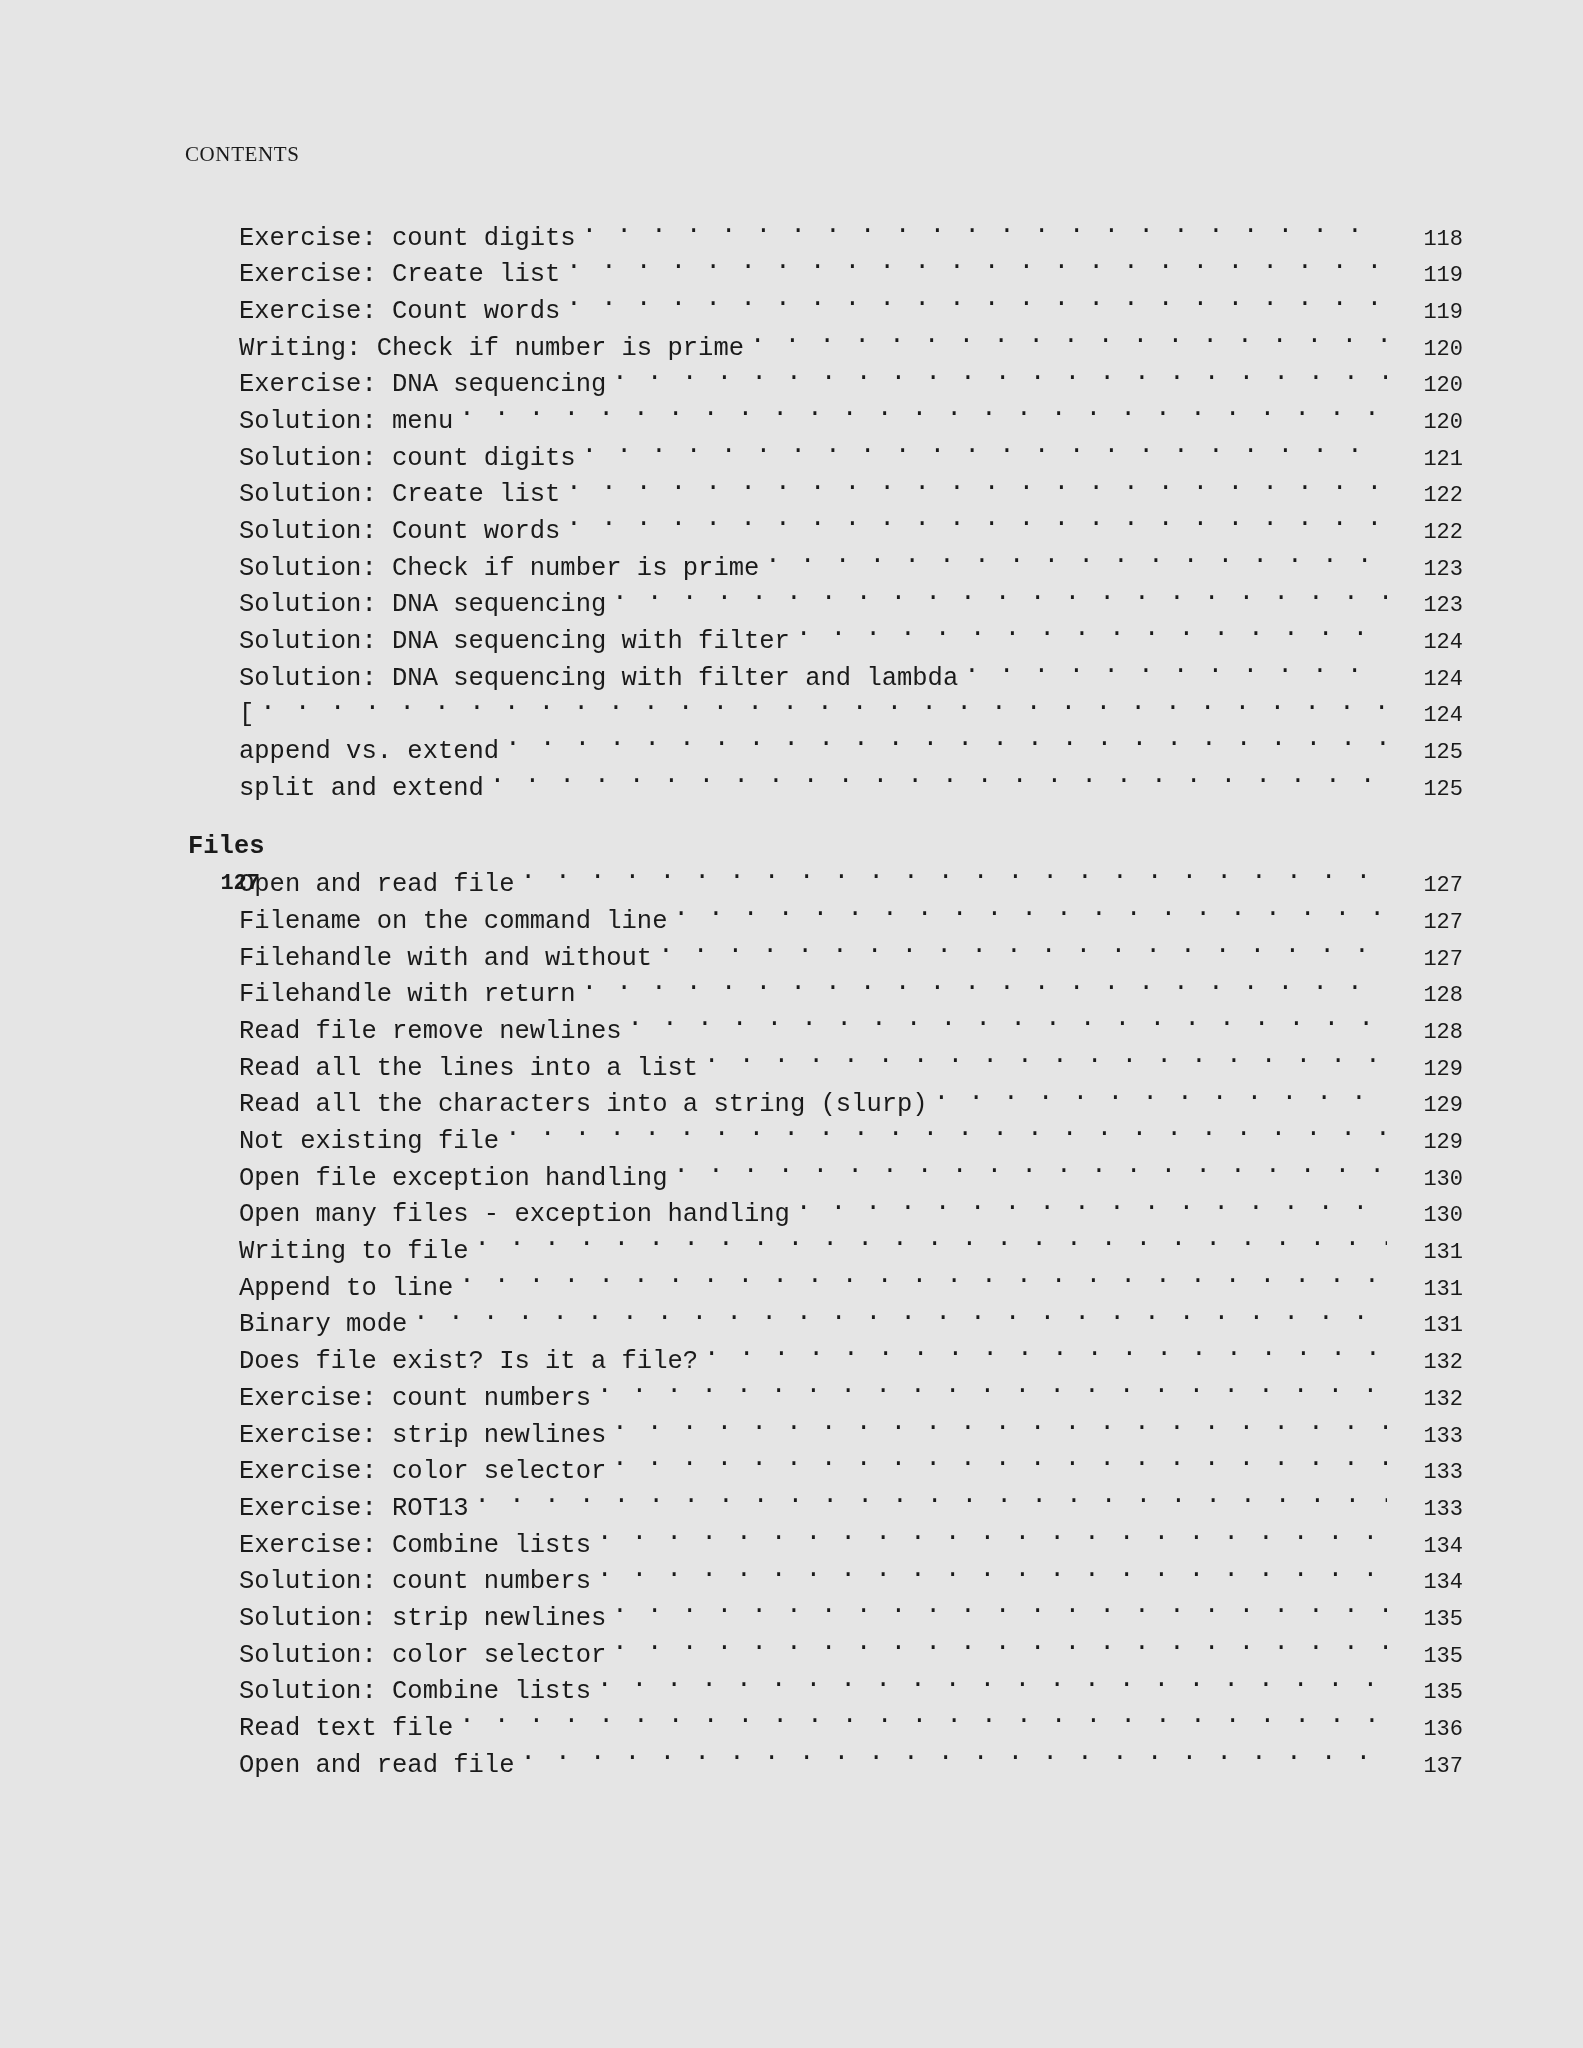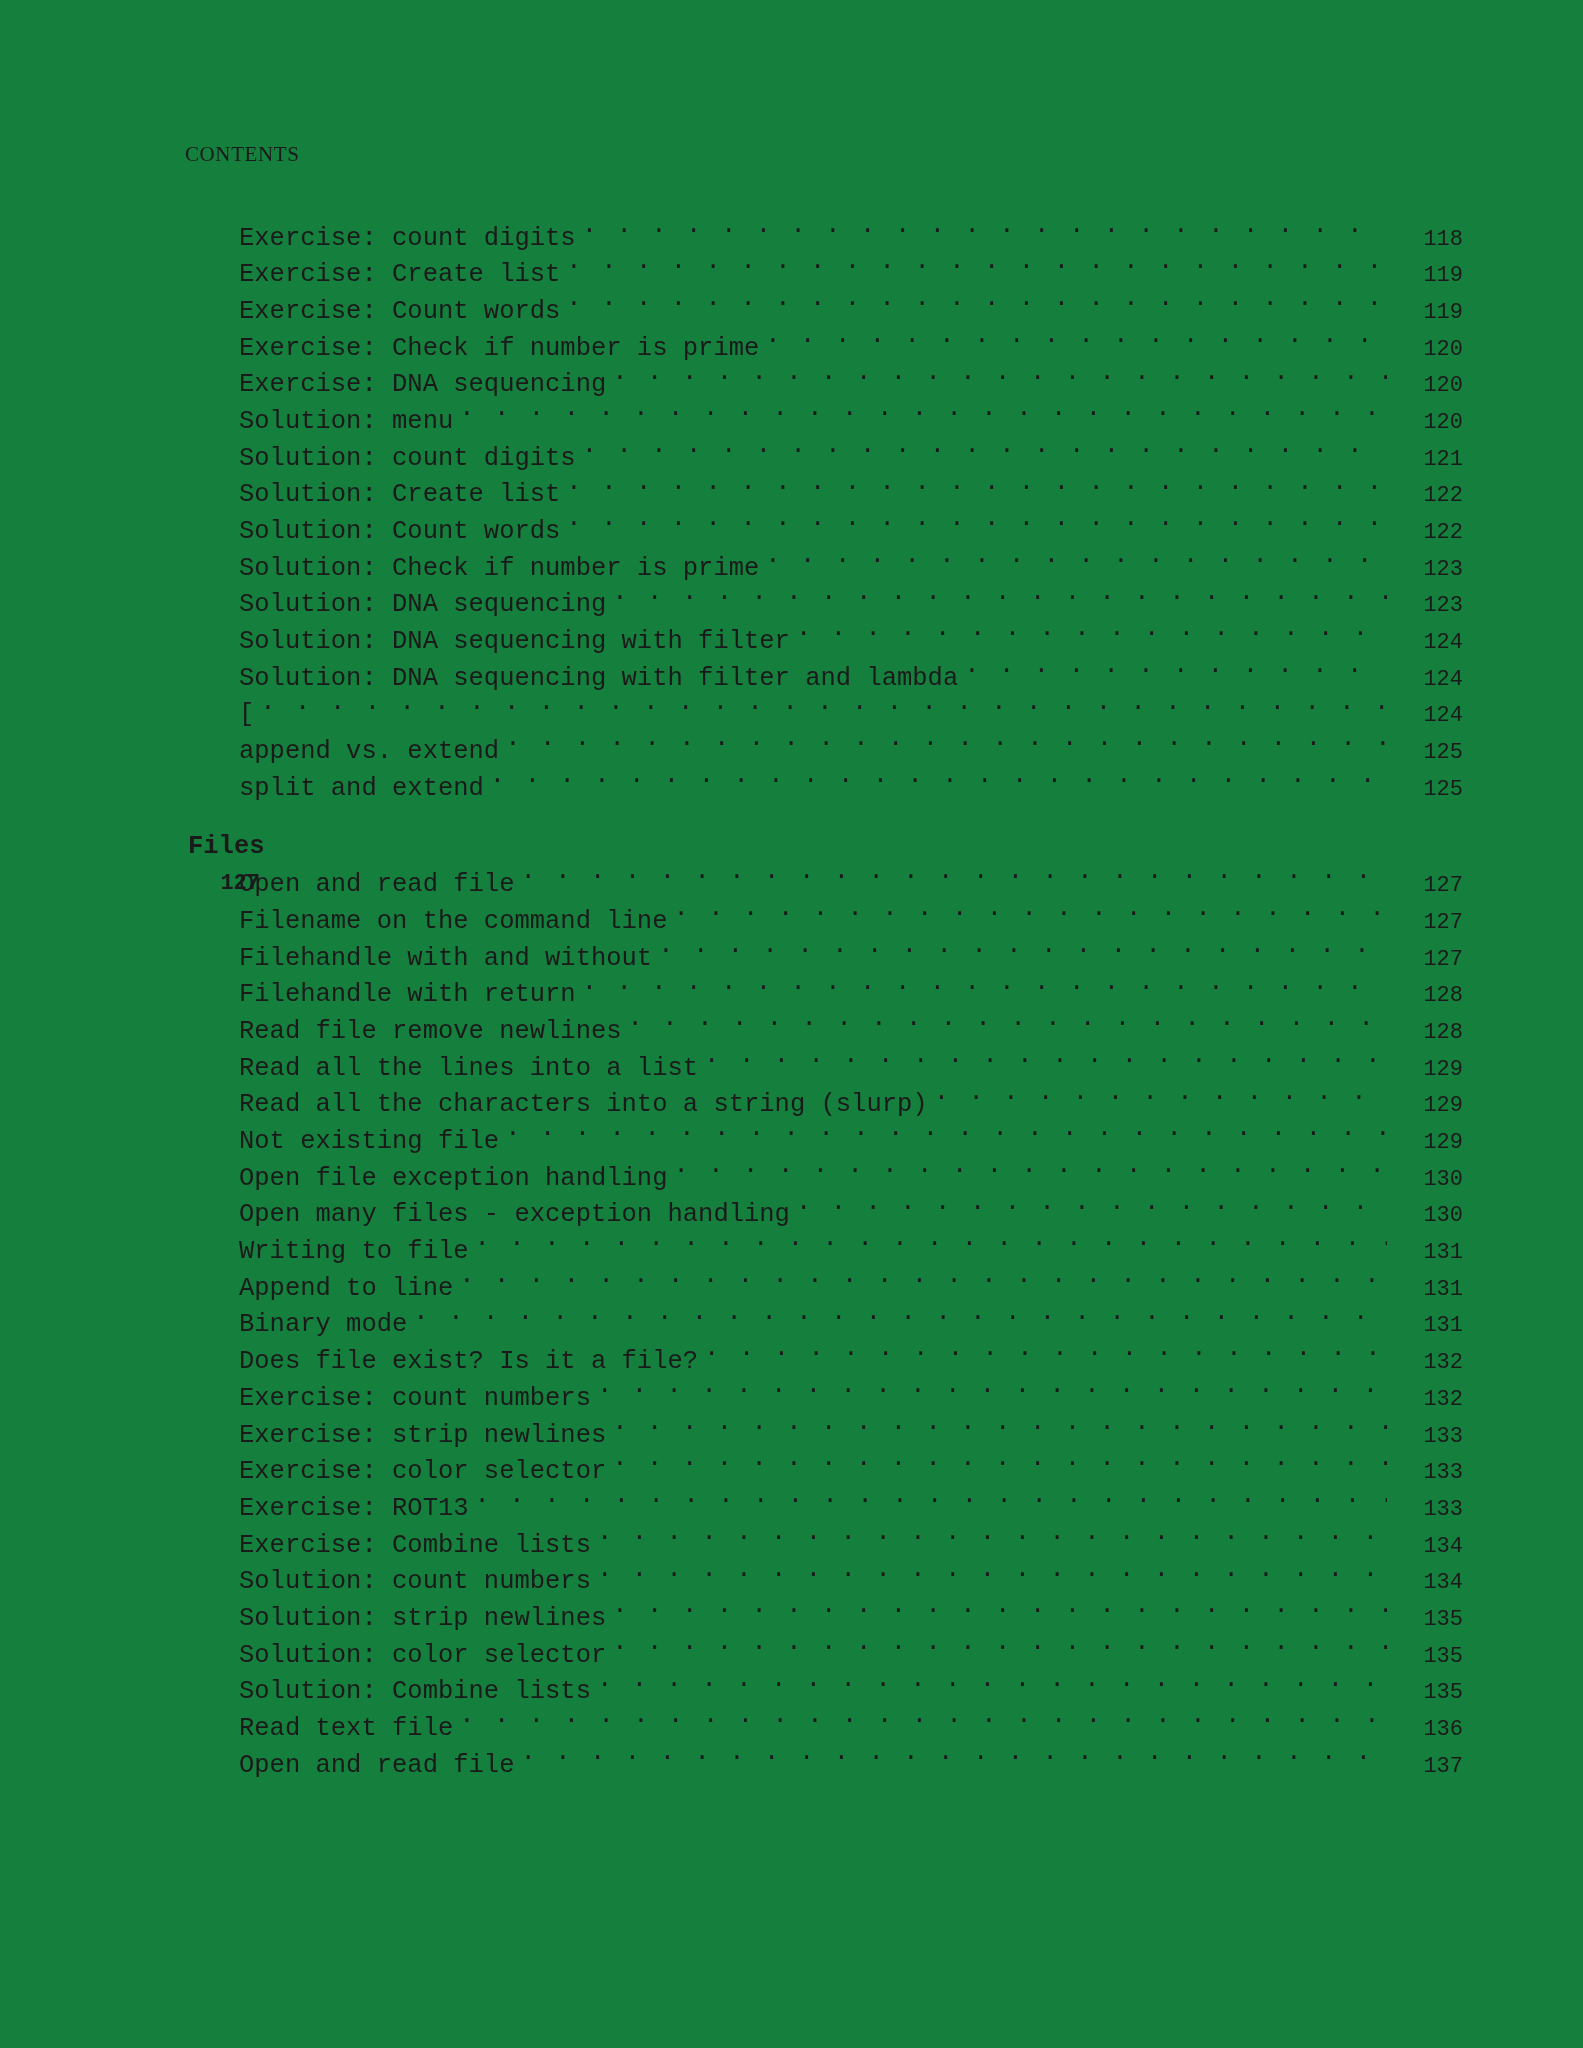--- a/index.html
+++ b/index.html
@@ -15,21 +15,21 @@
     position: relative;
     overflow: hidden;
   }
 
   .page {
     position: absolute;
     left: 0;
     top: 0;
     width: 1583px;
     height: 2048px;
-    background: #15803d;
+    background: #e5e5e5;
   }
 
   
   .running-head {
     position: absolute;
     left: 185px;
     top: 142px;
     font-size: 21px;
     letter-spacing: 0.6px;
     color: #1a1a1a;
@@ -121,21 +121,21 @@
         <span class="entry-title">Exercise: Create list</span>
         <span class="entry-leader"></span>
         <span class="entry-page">119</span>
       </div>
       <div class="toc-entry level-2">
         <span class="entry-title">Exercise: Count words</span>
         <span class="entry-leader"></span>
         <span class="entry-page">119</span>
       </div>
       <div class="toc-entry level-2">
-        <span class="entry-title">Exercise: Check if number is prime</span>
+        <span class="entry-title">Writing: Check if number is prime</span>
         <span class="entry-leader"></span>
         <span class="entry-page">120</span>
       </div>
       <div class="toc-entry level-2">
         <span class="entry-title">Exercise: DNA sequencing</span>
         <span class="entry-leader"></span>
         <span class="entry-page">120</span>
       </div>
       <div class="toc-entry level-2">
         <span class="entry-title">Solution: menu</span>

